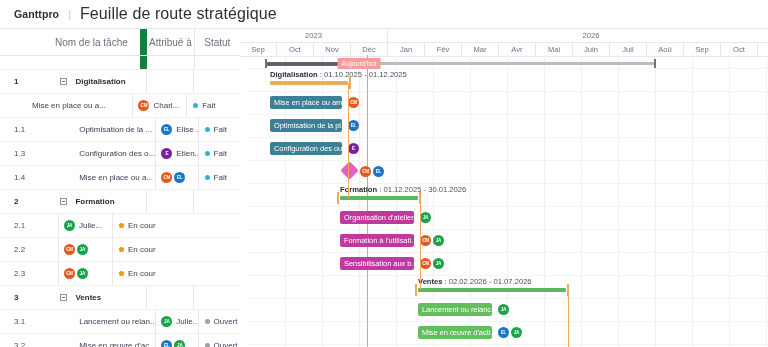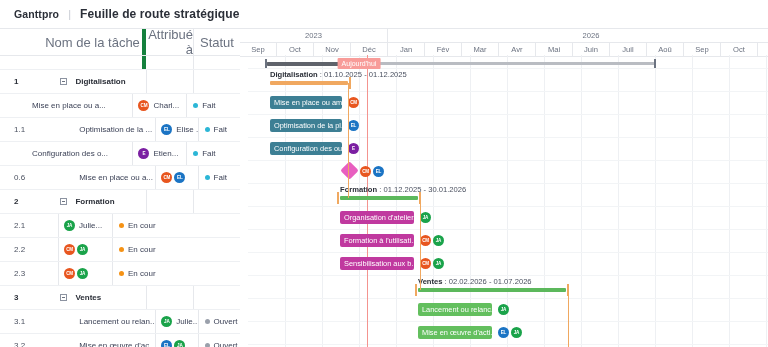--- a/index.html
+++ b/index.html
@@ -7,32 +7,32 @@
     width:768px;height:347px;overflow:hidden;background:#ffffff;
     font-family:"Liberation Sans",sans-serif;color:#3c4257;
     -webkit-font-smoothing:antialiased;
   }
   .app{position:relative;width:768px;height:347px;}
 
   
   .titlebar{height:28px;display:flex;align-items:center;padding-left:14px;gap:9px;}
   .brand{font-size:10.5px;font-weight:bold;color:#2b2f38;letter-spacing:.1px;}
   .tsep{color:#c7cbd3;font-size:11px;}
-  .doc-title{font-size:12px;font-weight:bold;color:#2b2f38;letter-spacing:.1px;}
+  .doc-title{font-size:16px;font-weight:normal;color:#2b2f38;letter-spacing:.1px;}
 
   
   .body{position:absolute;top:28px;left:0;width:768px;height:319px;}
 
   
   .grid{position:absolute;left:0;top:0;width:240px;height:319px;border-top:1px solid #e6e8ec;}
   .grid-head{height:26px;display:flex;align-items:center;border-bottom:1px solid #e6e8ec;background:#fff;}
-  .gh{font-size:13px;color:#6b7280;text-align:right;}
+  .gh{font-size:10px;color:#6b7280;text-align:right;}
   .c-id{width:44px;}
   .c-name{width:101px;}
-  .c-assign{width:48px;border-left:4px solid #15803d;height:26px;display:flex;align-items:center;justify-content:center;}
+  .c-assign{width:48px;border-left:7px solid #15803d;height:26px;display:flex;align-items:center;justify-content:center;}
   .c-status{width:47px;border-left:1px solid #e6e8ec;height:26px;display:flex;align-items:center;justify-content:center;}
   .grid-head .c-id,.grid-head .c-name{height:26px;display:flex;align-items:center;justify-content:center;}
 
   .spacer-row{height:13px;border-bottom:1px solid #eef0f3;display:flex;}
   .spacer-row .c-assign,.spacer-row .c-status{height:13px;}
 
   .row{height:23px;display:flex;align-items:stretch;border-bottom:1px solid #eef0f3;}
   .row .cell{display:flex;align-items:center;}
   .cell-id{width:44px;padding-left:14px;font-size:8px;color:#4b5160;}
   .cell-name{width:101px;font-size:8px;color:#3c4257;overflow:hidden;white-space:nowrap;}
@@ -143,32 +143,33 @@
             <div class="cell cell-assign">
               <span class="av" style="background: rgb(27, 116, 196);">EL</span>
               <span class="aname">Elise ...</span>
             </div>
             <div class="cell cell-status">
               <span class="sdot" style="background: rgb(44, 182, 214);"></span>
               <span class="stext">Fait</span>
             </div>
           </div>
           <div class="row">
+            <div class="cell cell-id">1.3</div>
             <div class="cell cell-name task-indent">Configuration des o...</div>
             <div class="cell cell-assign">
               <span class="av" style="background: rgb(123, 31, 162);">E</span>
               <span class="aname">Etien...</span>
             </div>
             <div class="cell cell-status">
               <span class="sdot" style="background: rgb(44, 182, 214);"></span>
               <span class="stext">Fait</span>
             </div>
           </div>
           <div class="row">
-            <div class="cell cell-id">0.6</div>
+            <div class="cell cell-id">1.4</div>
             <div class="cell cell-name task-indent">Mise en place ou a...</div>
             <div class="cell cell-assign">
               <span class="av" style="background: rgb(232, 86, 31);">CM</span>
               <span class="av" style="background: rgb(27, 116, 196);">EL</span>
             </div>
             <div class="cell cell-status">
               <span class="sdot" style="background: rgb(44, 182, 214);"></span>
               <span class="stext">Fait</span>
             </div>
           </div>

